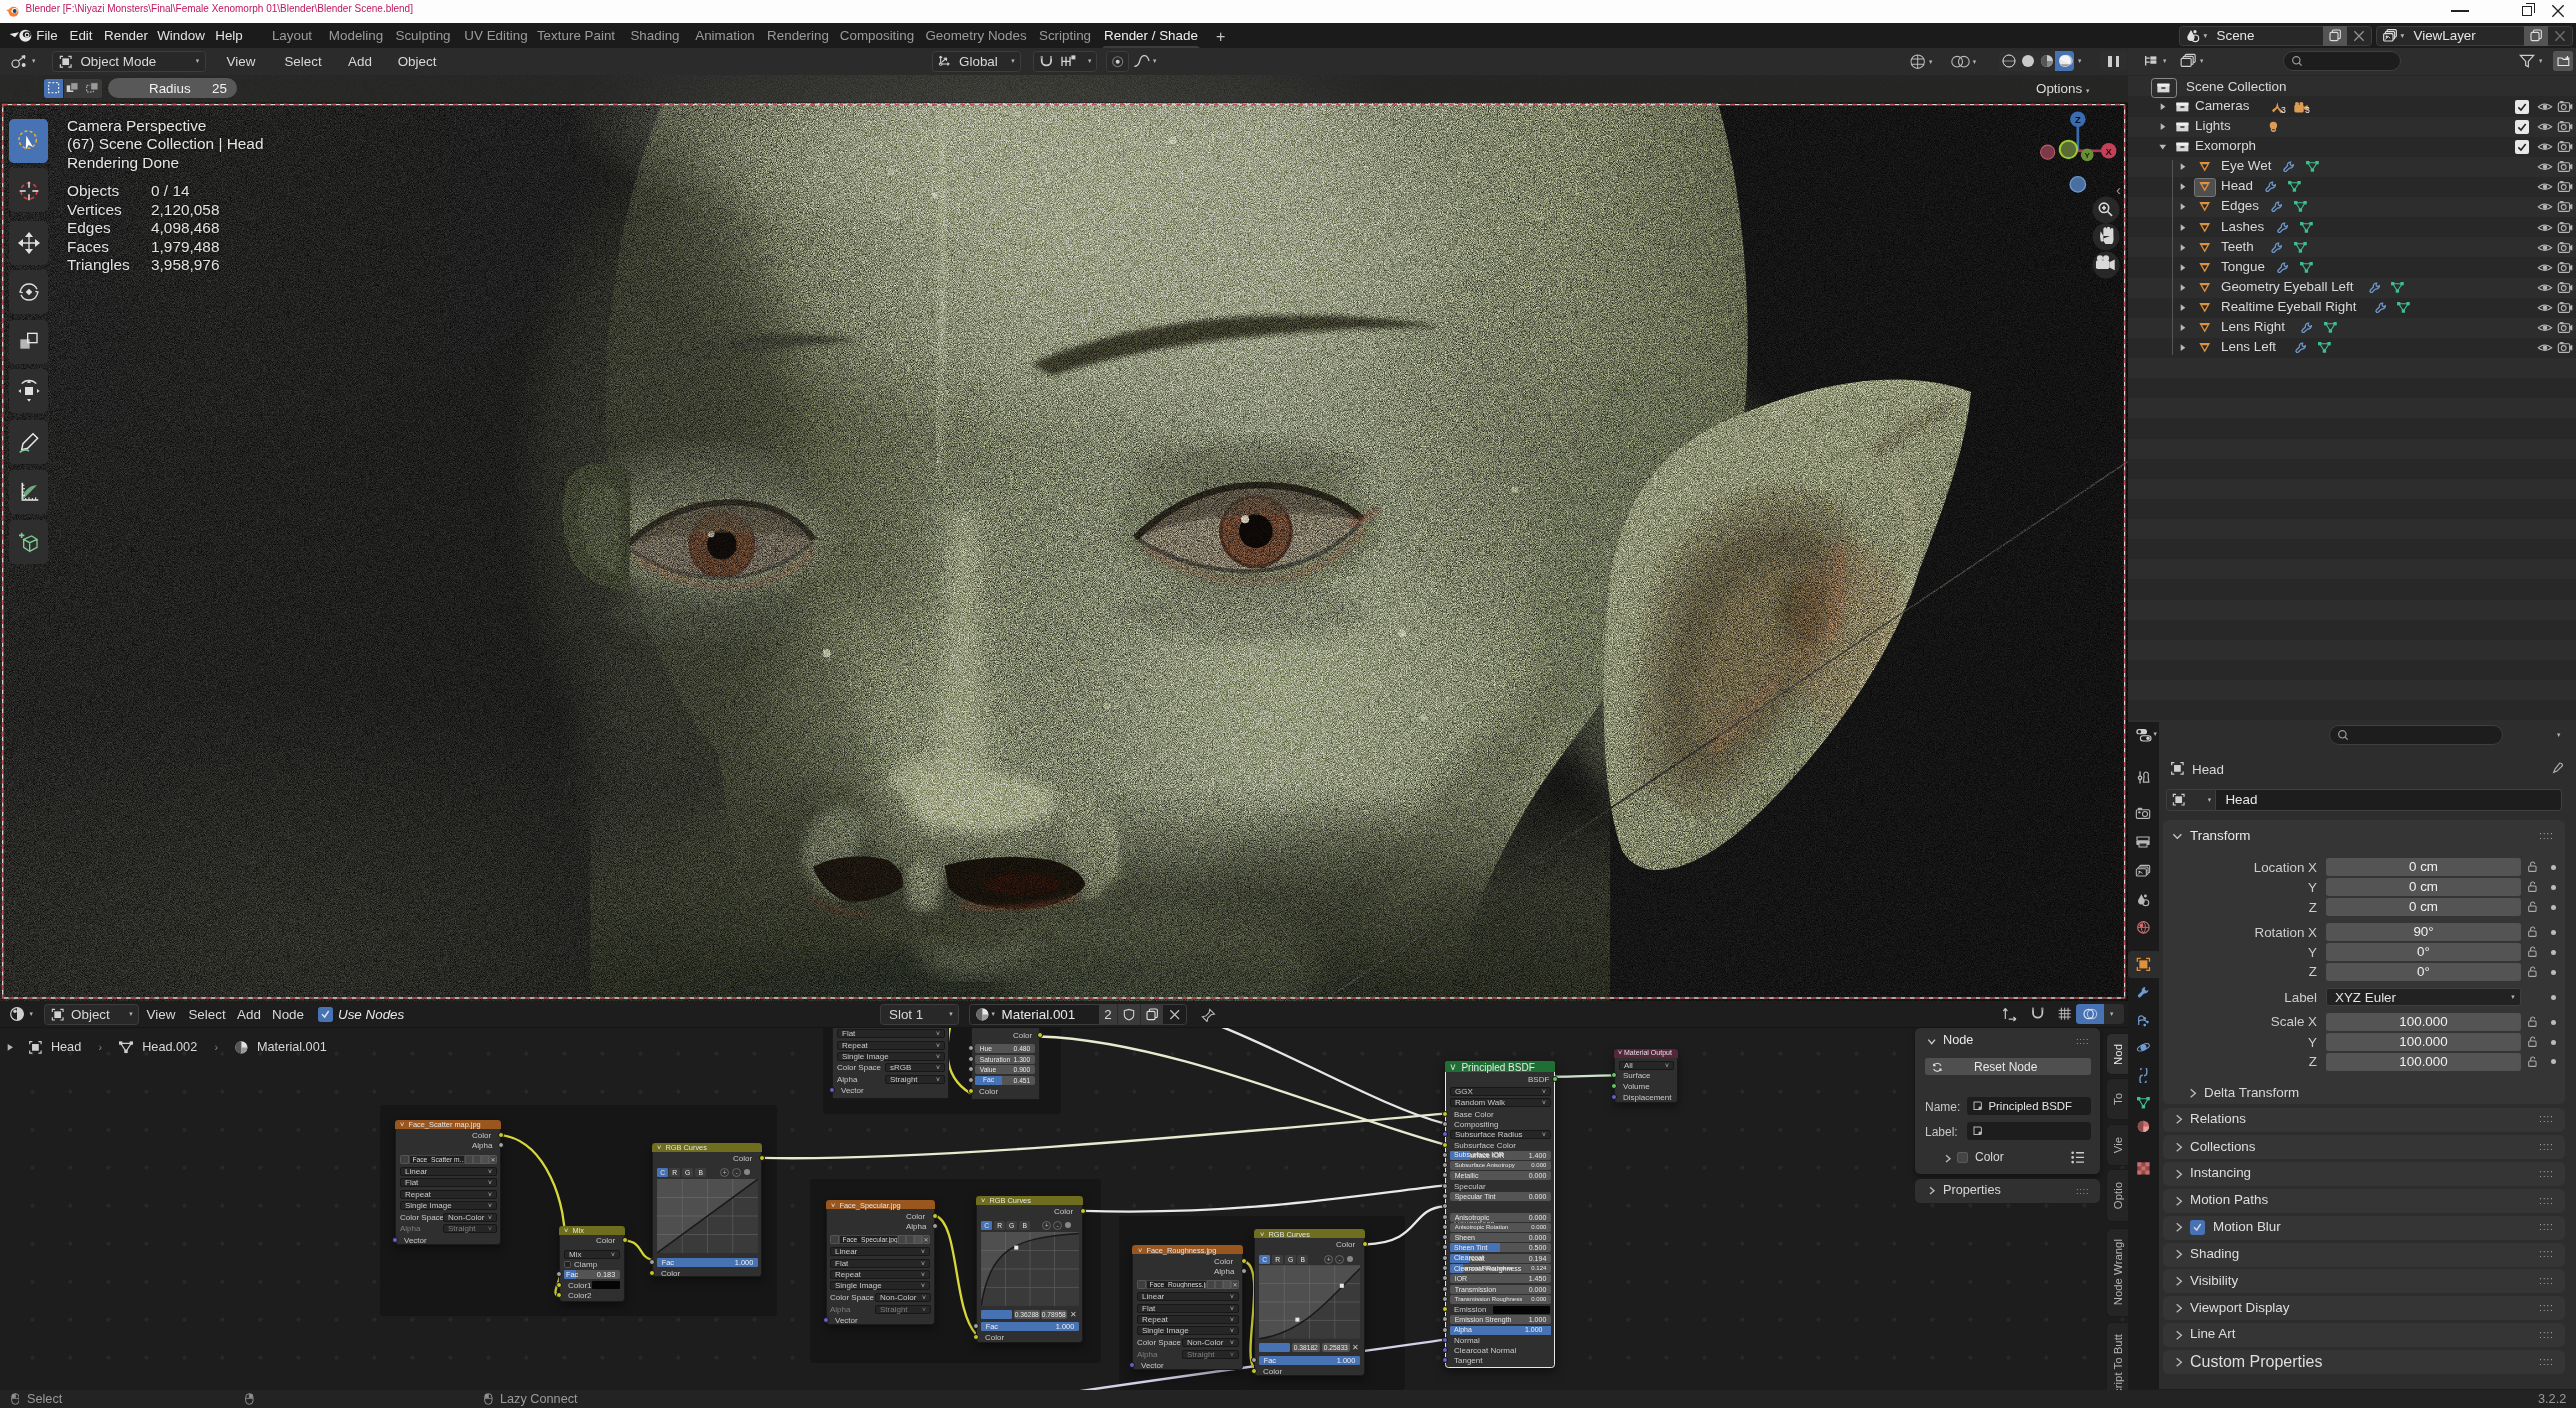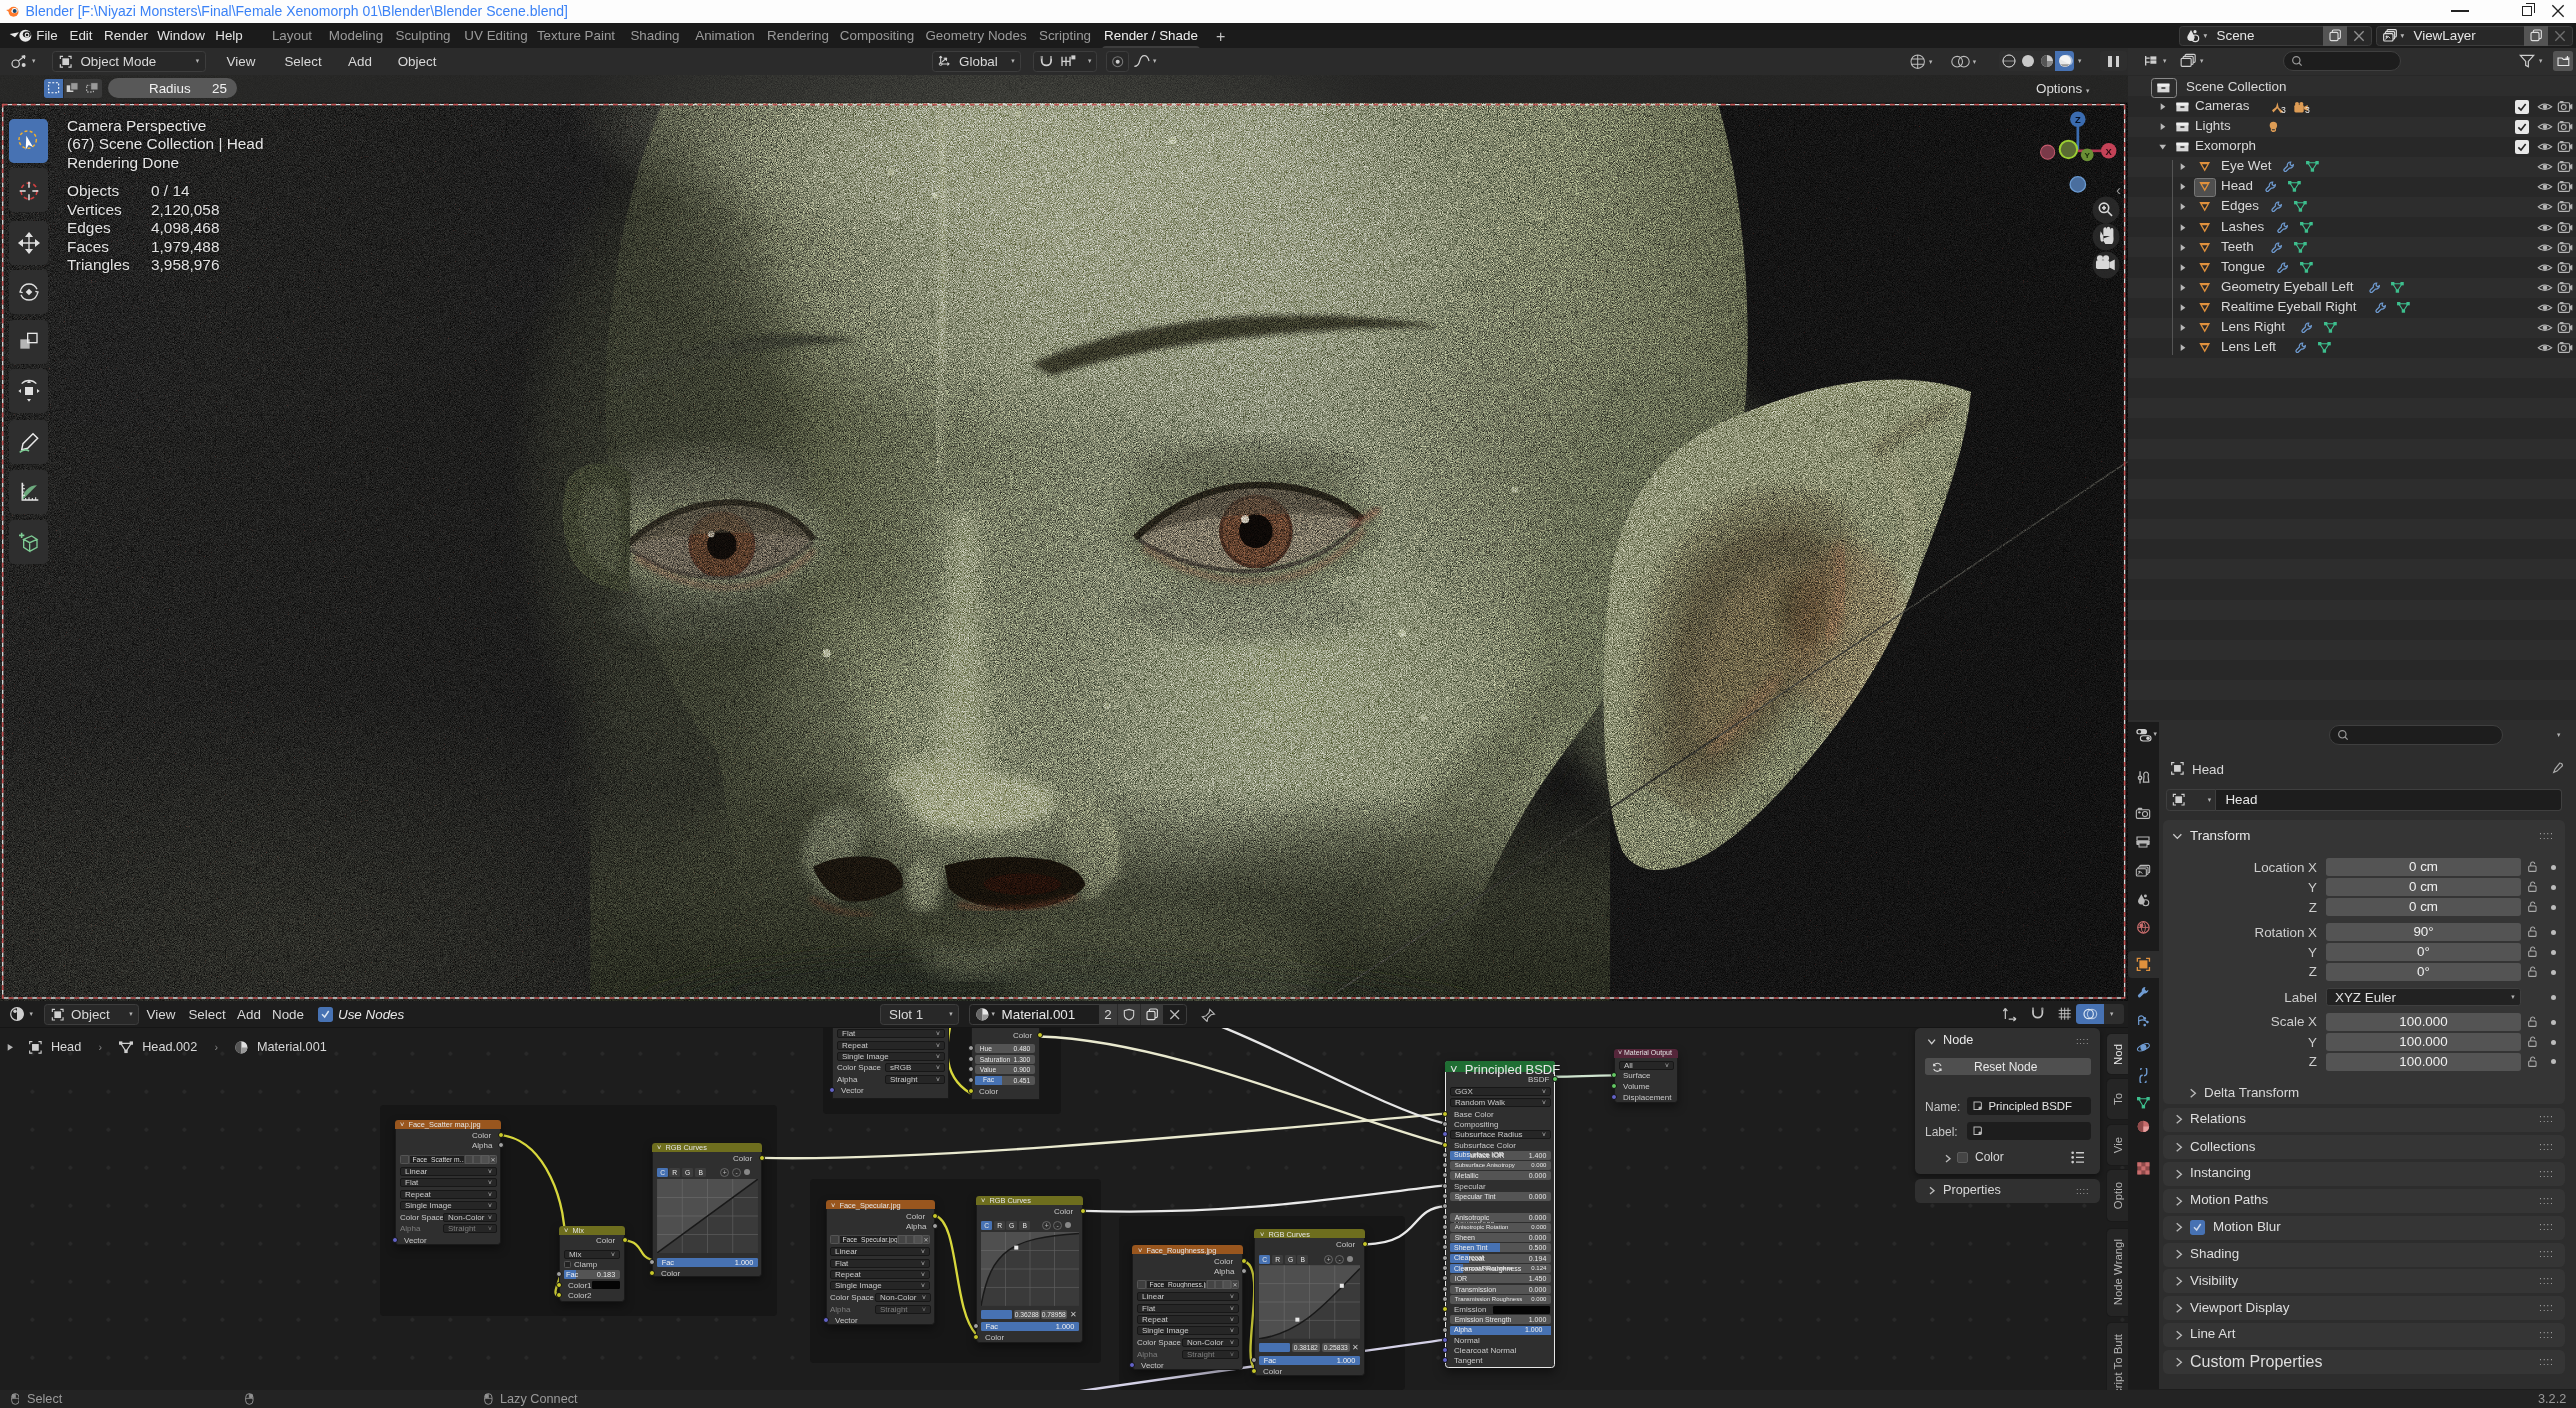--- a/index.html
+++ b/index.html
@@ -16,21 +16,21 @@
 .chev { color:#b5b5b5; margin-left:auto; font-size:6.7px; }
 </style></head><body>
 
 <div class="ab" style="left:0;top:0;width:2576px;height:23px;background:#fdfdfd;">
  <svg class="ab" style="left:5.4px;top:4px" width="14.8" height="14.8" viewBox="0 0 26 26">
   <circle cx="15" cy="13.5" r="8.7" fill="#ff7b2d"></circle>
   <ellipse cx="16.5" cy="11.5" rx="5.6" ry="4.6" fill="#fff"></ellipse>
   <circle cx="17" cy="12.3" r="3.5" fill="#19486f"></circle>
   <path d="M2 10.5 L13.5 8.2 L8.5 14.8 Z" fill="#ff7b2d"></path>
  </svg>
- <div class="ab" style="left:25.5px;top:3.4px;font-size:14px;color:#3b82f6;">Blender [F:\Niyazi Monsters\Final\Female Xenomorph 01\Blender\Blender Scene.blend]</div>
+ <div class="ab" style="left:25.5px;top:3.4px;font-size:10px;color:#be185d;">Blender [F:\Niyazi Monsters\Final\Female Xenomorph 01\Blender\Blender Scene.blend]</div>
  <div class="ab" style="left:2451px;top:10px;width:18px;height:1.7px;background:#222;"></div>
  <div class="ab" style="left:2522px;top:6px;width:10px;height:10px;border:1.3px solid #222;background:#fdfdfd;"></div>
  <div class="ab" style="left:2526px;top:3.4px;width:9.4px;height:9.4px;border:1.3px solid #222;border-bottom:none;border-left:none;"></div>
  <svg class="ab" style="left:2551px;top:4px" width="14" height="14" viewBox="0 0 21 21">
       <path d="M2 2 L19 19 M19 2 L2 19" stroke="#222" stroke-width="2"></path>
     </svg>
 </div>
 <div class="ab" style="left:0;top:23px;width:2576px;height:25.5px;background:#1b1b1b;">
     <svg class="ab" style="left:8px;top:4px" width="28" height="18" viewBox="0 0 42 27">
  <circle cx="26" cy="13" r="9" fill="#e8e8e8"></circle>
@@ -1403,21 +1403,21 @@
     <div class="ab ndd" style="left:837px;top:40px;width:108px;height:8.7px;">Repeat<span class="chev">˅</span></div>
     <div class="ab ndd" style="left:837px;top:51px;width:108px;height:8.7px;">Single Image<span class="chev">˅</span></div>
     <div class="ab nlab" style="left:837px;top:62px;">Color Space</div>
     <div class="ab ndd" style="left:885px;top:62px;width:60px;height:8.7px;">sRGB<span class="chev">˅</span></div>
     <div class="ab nlab" style="left:837px;top:74px;">Alpha</div>
     <div class="ab ndd" style="left:885px;top:74px;width:60px;height:8.7px;">Straight<span class="chev">˅</span></div>
     <div class="ab nlab" style="left:841px;top:85px;">Vector</div>
     <div class="ab" style="left:829px;top:86px;width:6px;height:6px;border-radius:50%;background:#6363c7;border:0.7px solid #111;"></div>
     <div class="ab" style="left:1445px;top:60px;width:110px;height:307px;background:#2f2f2f;border-radius:3.4px;border:1px solid #e8e8e8;box-shadow:0 4px 10.7px rgba(0,0,0,0.5);"></div>
     <div class="ab" style="left:1445px;top:60px;width:110px;height:10.7px;background:#1f6e33;border-radius:2.7px 2.7px 0 0;"></div>
-    <div class="ab" style="left:1450px;top:61px;font-size:13px;color:#e8e8e8;">˅ &nbsp;Principled BSDF</div>
+    <div class="ab" style="left:1450px;top:61px;font-size:10px;color:#e8e8e8;">˅ &nbsp;Principled BSDF</div>
     <div class="ab nlab" style="left:1528px;top:74px;">BSDF</div>
     <div class="ab" style="left:1552px;top:75px;width:6px;height:6px;border-radius:50%;background:#63c763;border:0.7px solid #111;"></div>
     <div class="ab ndd" style="left:1450px;top:86px;width:101px;height:8.7px;">GGX<span class="chev">˅</span></div>
     <div class="ab ndd" style="left:1450px;top:97px;width:101px;height:8.7px;">Random Walk<span class="chev">˅</span></div>
     <div class="ab nlab" style="left:1454px;top:109px;">Base Color</div>
     <div class="ab" style="left:1442px;top:110px;width:6px;height:6px;border-radius:50%;background:#c7c729;border:0.7px solid #111;"></div>
     <div class="ab nlab" style="left:1454px;top:119px;">Compositing</div>
     <div class="ab" style="left:1442px;top:120px;width:6px;height:6px;border-radius:50%;background:#a1a1a1;border:0.7px solid #111;"></div>
     <div class="ab ndd" style="left:1450px;top:129px;width:101px;height:8.7px;">Subsurface Radius<span class="chev">˅</span></div>
     <div class="ab" style="left:1442px;top:130px;width:6px;height:6px;border-radius:50%;background:#6363c7;border:0.7px solid #111;"></div>

